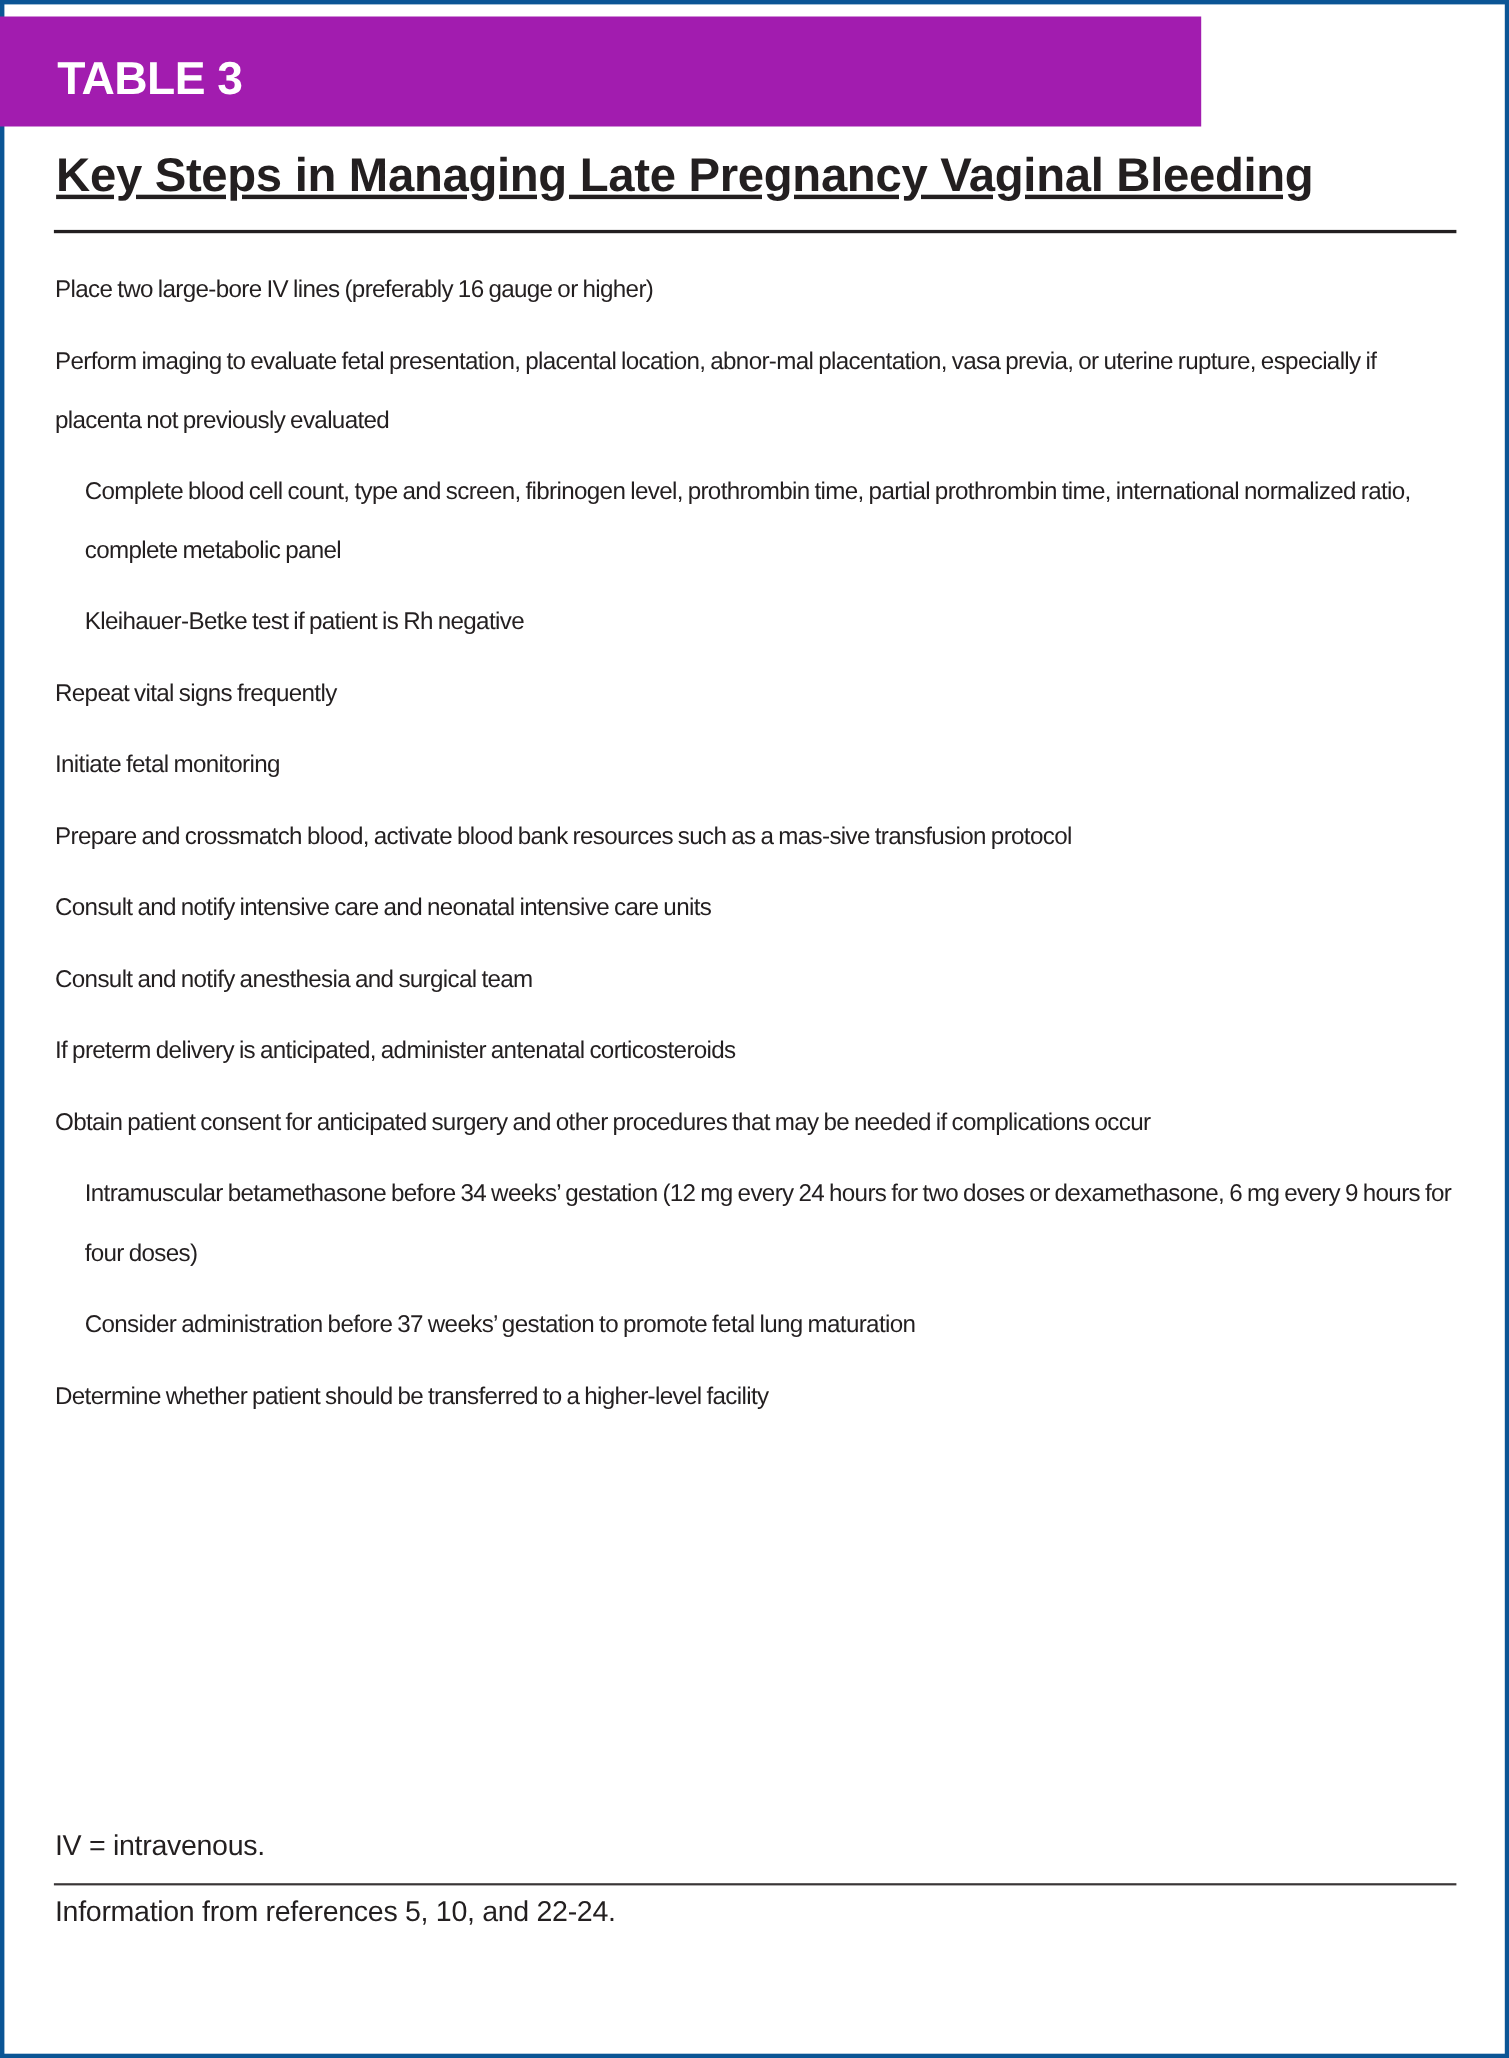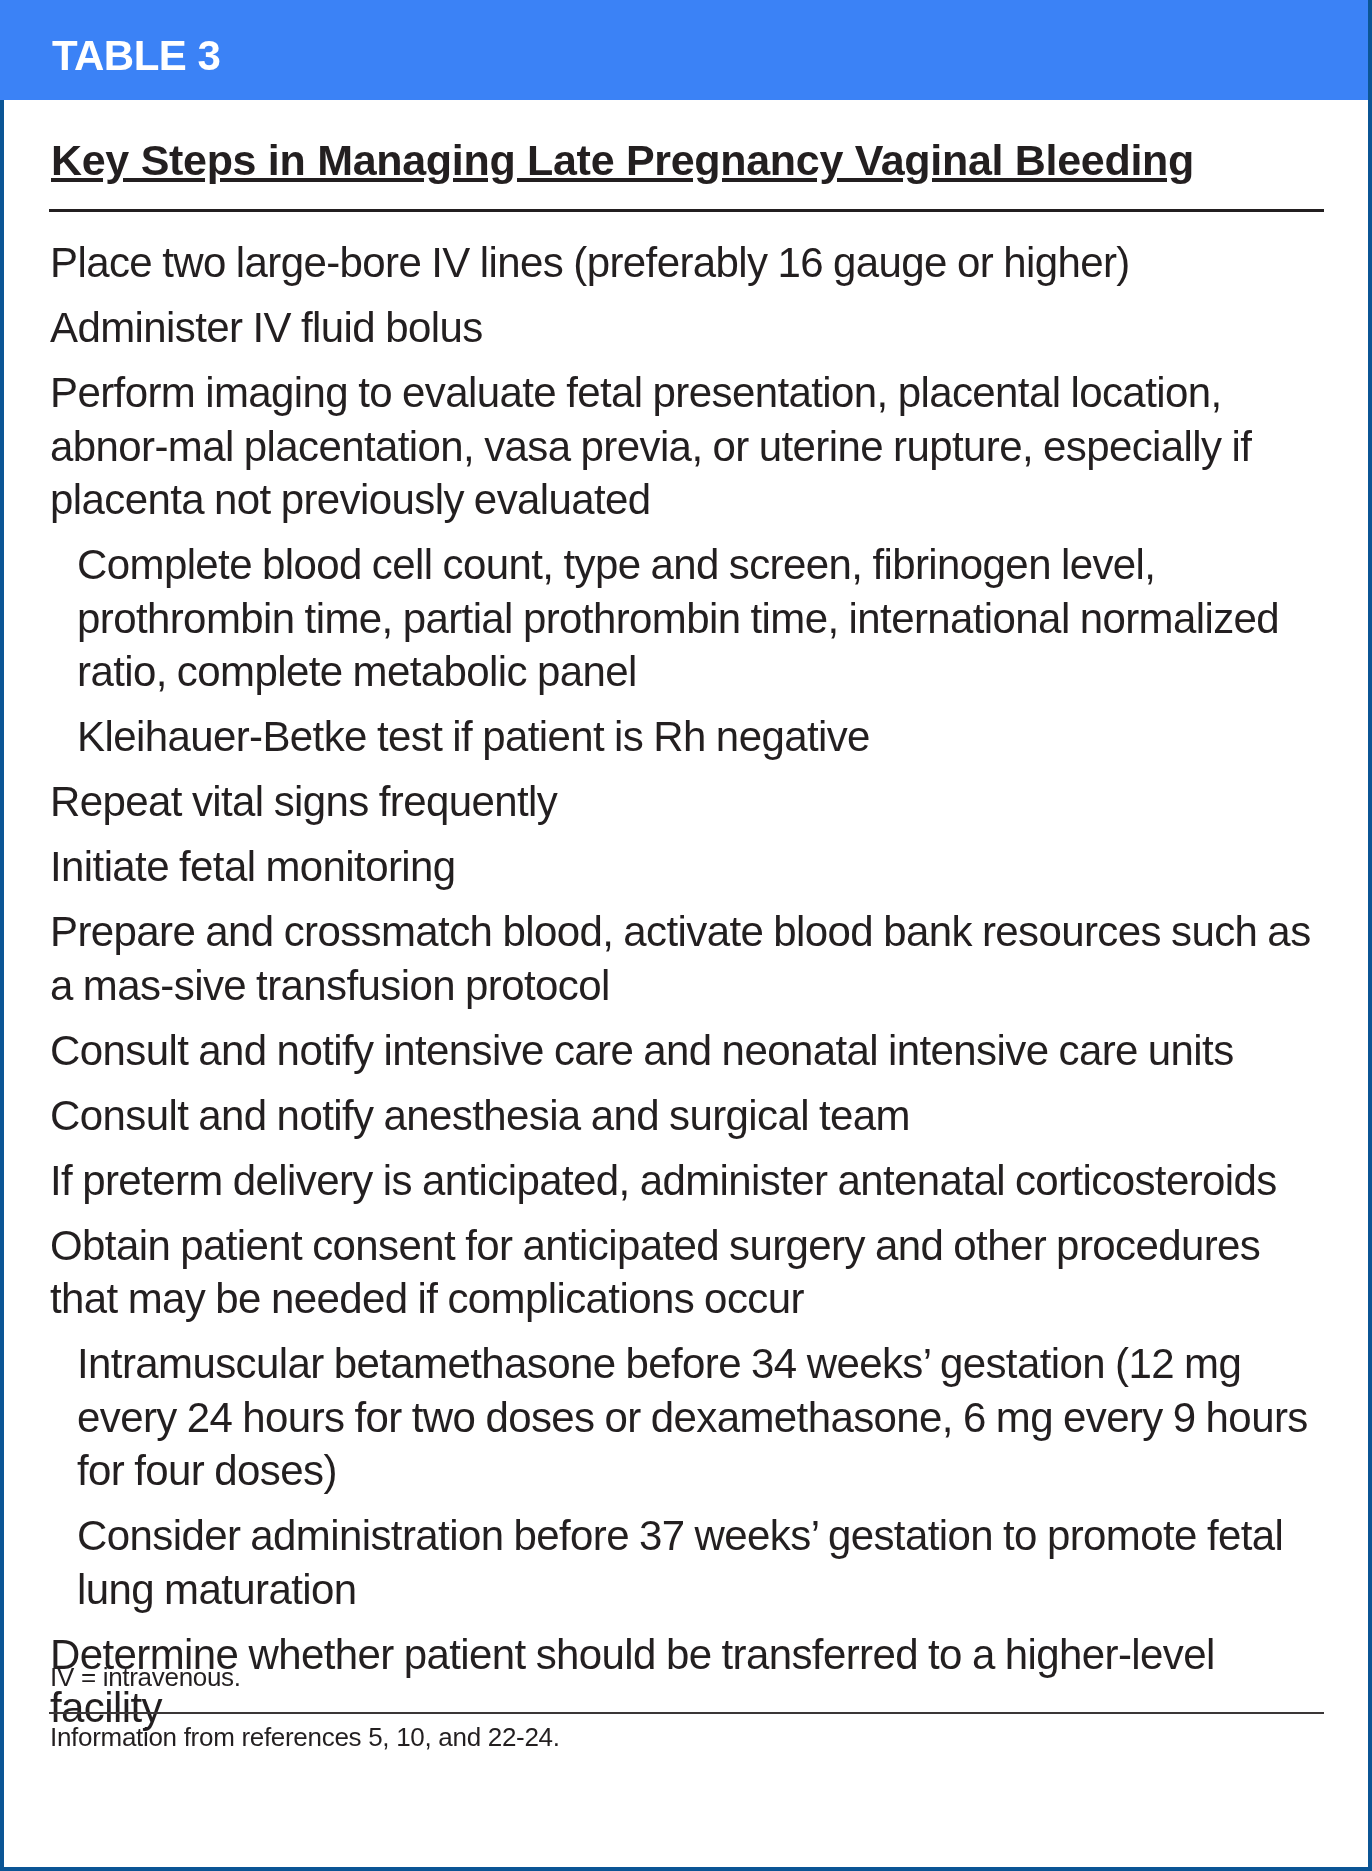--- a/index.html
+++ b/index.html
@@ -19,24 +19,24 @@
       position: absolute;
       left: 0; top: 0;
       width: 1372px;
       height: 1871px;
       box-sizing: border-box;
       border: 4px solid #0b5595;
       background: #ffffff;
     }
     .header-band {
       position: absolute;
-      left: 0; top: 0;
-      width: 1368px;
+      left: 0; top: 15px;
+      width: 1092px;
       height: 100px;
-      background: #3b82f6;
+      background: #a21caf;
     }
     .table-label {
       position: absolute;
       left: 52px;
       top: 28px;
       font-size: 42px;
       line-height: 56px;
       font-weight: bold;
       color: #ffffff;
       letter-spacing: -0.5px;
@@ -73,21 +73,21 @@
     .body-list {
       position: absolute;
       left: 50px;
       top: 236px;
       width: 1280px;
       margin: 0;
       padding: 0;
       list-style: none;
     }
     .item {
-      font-size: 42px;
+      font-size: 22px;
       line-height: 53.5px;
       margin: 0 0 11.5px 0;
       padding: 0;
       letter-spacing: -0.6px;
       word-spacing: -1px;
     }
     .item.sub {
       padding-left: 27px;
     }
     .footnotes {
@@ -111,21 +111,20 @@
 <div class="header-band">
   <div class="table-label">TABLE 3</div>
 </div>
 
 <h1 class="table-title" style="margin:0;">Key Steps in Managing Late Pregnancy Vaginal Bleeding</h1>
 
 <div class="rule-top"></div>
 
 <ul class="body-list">
   <li class="item"><span>Place two large-bore IV lines (preferably 16 gauge or higher)</span></li>
-  <li class="item"><span>Administer IV fluid bolus</span></li>
   <li class="item"><span>Perform imaging to evaluate fetal presentation, placental location, abnor-mal placentation, vasa previa, or uterine rupture, especially if placenta not previously evaluated</span></li>
   <li class="item sub"><span>Complete blood cell count, type and screen, fibrinogen level, prothrombin time, partial prothrombin time, international normalized ratio, complete metabolic panel</span></li>
   <li class="item sub"><span>Kleihauer-Betke test if patient is Rh negative</span></li>
   <li class="item"><span>Repeat vital signs frequently</span></li>
   <li class="item"><span>Initiate fetal monitoring</span></li>
   <li class="item"><span>Prepare and crossmatch blood, activate blood bank resources such as a mas-sive transfusion protocol</span></li>
   <li class="item"><span>Consult and notify intensive care and neonatal intensive care units</span></li>
   <li class="item"><span>Consult and notify anesthesia and surgical team</span></li>
   <li class="item"><span>If preterm delivery is anticipated, administer antenatal corticosteroids</span></li>
   <li class="item"><span>Obtain patient consent for anticipated surgery and other procedures that may be needed if complications occur</span></li>

